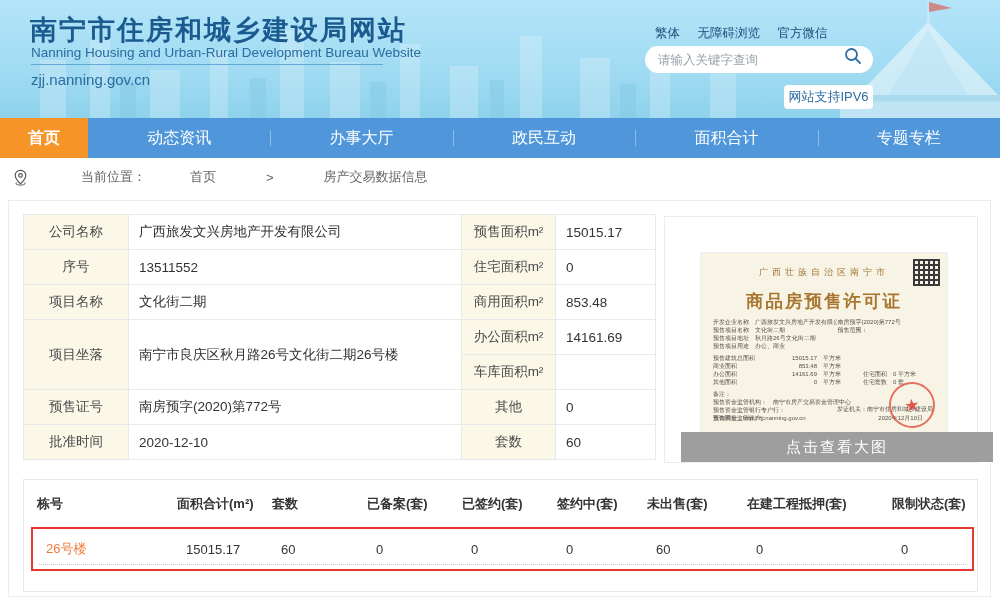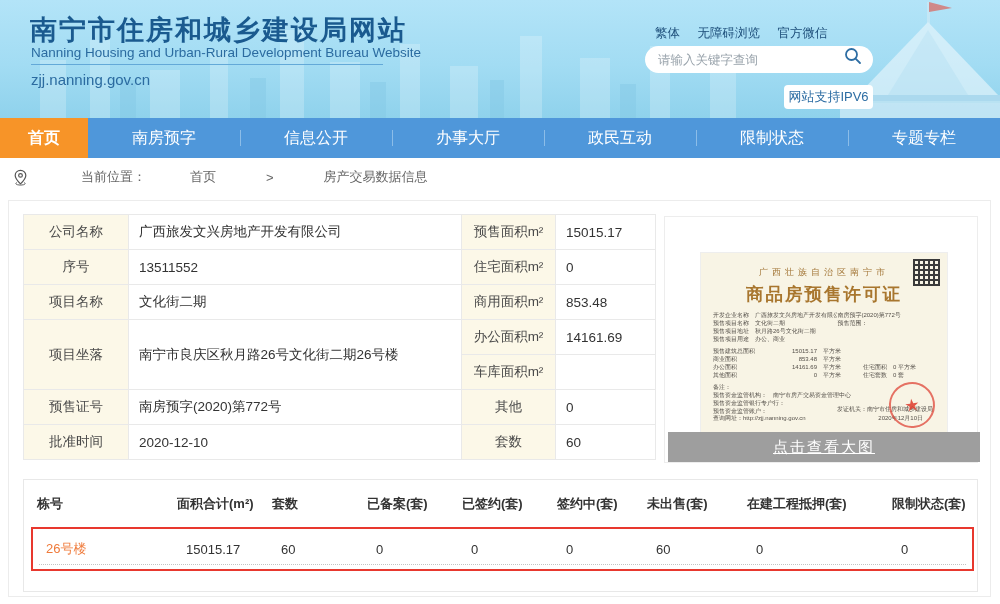--- a/index.html
+++ b/index.html
@@ -61,21 +61,21 @@
   table.info th.lab2 { width:94px; }
   td.v-narrow { width:100px; }
 
   
   .cert-panel { position:absolute; left:655px; top:15px; width:314px; height:247px;
                 border:1px solid #ededed; background:#fff; }
   .cert { position:absolute; left:36px; top:36px; width:246px; height:183px; background:#f8f4e5;
           box-shadow:0 0 0 1px #eee; cursor:pointer; overflow:hidden; }
   .cert-region { margin-top:13px; text-align:center; font-size:9px; color:#a4783a; letter-spacing:4px;
                  font-family:"Liberation Serif", serif; font-weight:normal; }
-  .cert-title { margin-top:3px; text-align:center; font-size:17.5px; color:#a8762e; letter-spacing:2px;
+  .cert-title { margin-top:10px; text-align:center; font-size:17.5px; color:#a8762e; letter-spacing:2px;
                 font-family:Liberation Mono, monospace; font-weight:bold; }
   .cert-qr { position:absolute; right:7px; top:6px; width:27px; height:27px;
              background-image:repeating-linear-gradient(0deg,#3a3a3a 0 2px,transparent 2px 5px),
                               repeating-linear-gradient(90deg,#3a3a3a 0 2px,#f8f4e5 2px 5px); }
   .cert-body { margin:5px 10px 0 12px; font-size:6px; line-height:8px; color:#55504a; }
   .cert-row { display:flex; }
   .cert-row .cl { flex:1.25; white-space:nowrap; overflow:hidden; }
   .cert-row .cr { flex:1; white-space:nowrap; overflow:hidden; }
   .blur-bar { height:3px; background:#c9c2b4; margin:2px 0 3px 0; width:70%; }
   .cert-areas { margin-top:4px; }
@@ -83,23 +83,23 @@
   .cert-area-row .al { width:62px; }
   .cert-area-row .av { width:72px; text-align:right; padding-right:6px; }
   .cert-area-row .ar { flex:1; padding-left:16px; }
   .cert-notes { margin-top:4px; }
   .cert-issuer { position:absolute; right:14px; bottom:22px; font-size:6px; color:#55504a; text-align:right; }
   .cert-date { position:absolute; right:24px; bottom:13px; font-size:6px; color:#55504a; }
   .cert-url { position:absolute; left:12px; bottom:13px; font-size:6px; color:#55504a; }
   .cert-seal { position:absolute; right:12px; bottom:8px; width:46px; height:46px; border-radius:50%;
                border:2px solid rgba(221,57,44,0.7); display:flex; align-items:center; justify-content:center;
                color:rgba(221,57,44,0.85); font-size:17px; transform:rotate(-8deg); }
-  .cert-viewbar { position:absolute; left:3px; bottom:0; width:100%; height:30px; background:#9e9e9e;
+  .cert-viewbar { position:absolute; left:16px; bottom:0; width:100%; height:30px; background:#9e9e9e;
                   color:#fff; font-size:15px; display:flex; align-items:center; justify-content:center;
-                  cursor:pointer; letter-spacing:2px;text-decoration:underline; }
+                  cursor:pointer; letter-spacing:2px; }
 
   
   .lower-box { position:absolute; left:14px; top:278px; width:955px; height:113px; border:1px solid #e8e8e8; }
   .grid-row { display:grid; grid-template-columns:140px 95px 95px 95px 95px 90px 100px 145px 1fr; }
   .lower-head { padding:15px 0 12px 0; }
   .lower-head .hc { font-size:13px; font-weight:bold; color:#333; padding-left:13px; white-space:nowrap; }
   .hl-row { position:relative; margin:2px 3px 0 7px; height:44px; border:2px solid #e8382e; }
   .hl-row .grid-row { align-items:center; height:100%; }
   .hl-row .dc { font-size:13px; color:#333; padding-left:13px; }
   .hl-row .dc.link { color:#ef7a3a; cursor:pointer; }
@@ -163,25 +163,24 @@
           <line x1="12.8" y1="12.8" x2="17" y2="17" stroke="#2d6da3" stroke-width="1.8" stroke-linecap="round"></line>
         </svg>
       </button>
     </div>
 
     <button class="ipv6-btn">网站支持IPV6</button>
   </div>
 
   <div class="nav">
     <div class="nav-item active">首页</div>
-    <div class="nav-item">南房预字</div>
-    <div class="nav-item with-sep">信息公开</div>
+    <div class="nav-item">动态资讯</div>
     <div class="nav-item with-sep">办事大厅</div>
     <div class="nav-item with-sep">政民互动</div>
-    <div class="nav-item with-sep">限制状态</div>
+    <div class="nav-item with-sep">面积合计</div>
     <div class="nav-item with-sep">专题专栏</div>
   </div>
 
   <div class="breadcrumb">
     <span class="pin">
       <svg viewBox="0 0 24 24" width="17" height="17">
         <path d="M12 2 C7.6 2 4.5 5.2 4.5 9.2 C4.5 13.8 12 21 12 21 C12 21 19.5 13.8 19.5 9.2 C19.5 5.2 16.4 2 12 2 Z" fill="none" stroke="#555" stroke-width="1.7"></path>
         <circle cx="12" cy="9" r="2.6" fill="none" stroke="#555" stroke-width="1.7"></circle>
         <path d="M7 19 C5 20 4.5 21.5 8 22.3 C10.5 22.9 13.5 22.9 16 22.3 C19.5 21.5 19 20 17 19" fill="none" stroke="#555" stroke-width="1.3"></path>
       </svg>

